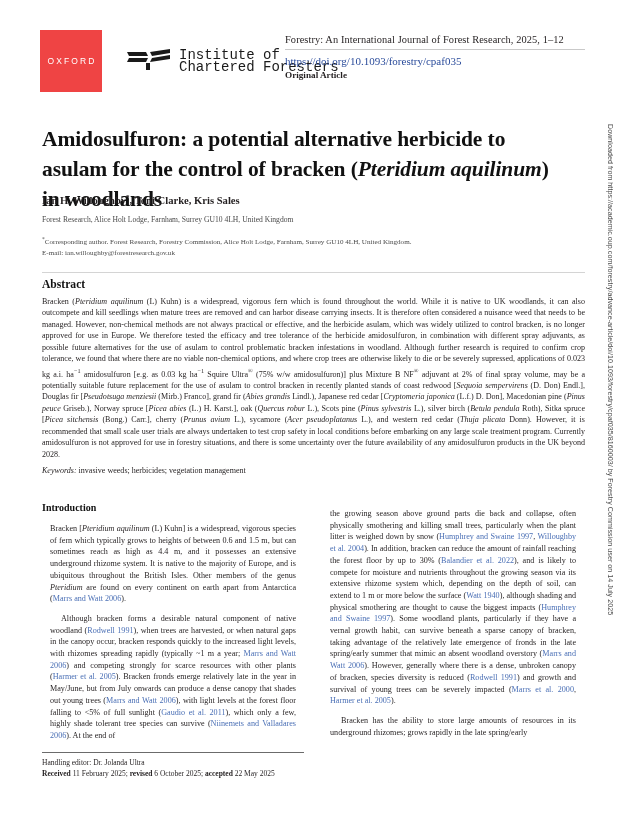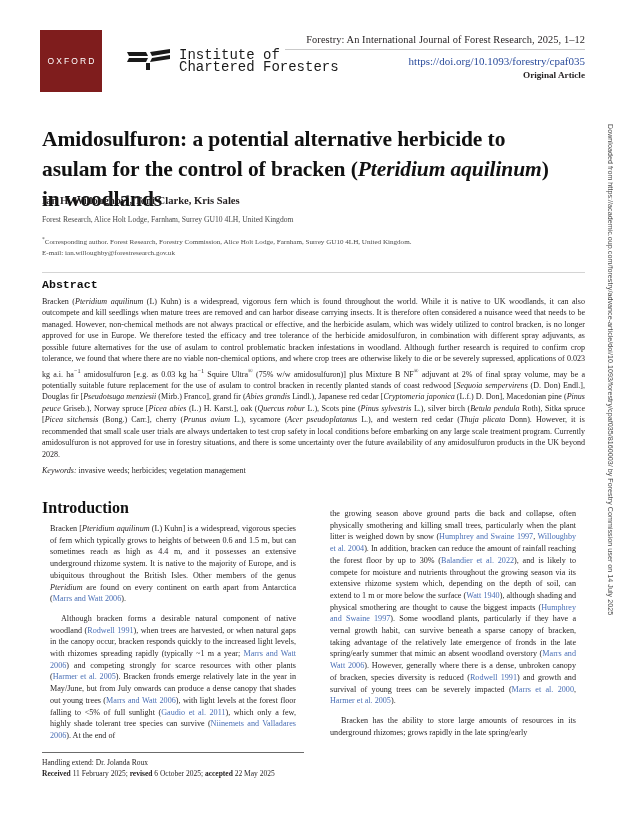--- a/index.html
+++ b/index.html
@@ -31,21 +31,21 @@
   }
   .logos {
     position: absolute;
     left: 0; top: 0;
     display: flex;
     align-items: center;
   }
   .oxford-logo {
     width: 62px;
     height: 62px;
-    background: #7f1d1d;
+    background: #ef4444;
     color: #ffffff;
     display: flex;
     align-items: center;
     justify-content: center;
     font-family: "Liberation Sans", sans-serif;
     font-size: 8.5px;
     letter-spacing: 2.1px;
     text-indent: 2.1px;
   }
   .icf {
@@ -61,21 +61,20 @@
   .icf-text {
     font-family: Liberation Mono, monospace;
     font-size: 14px;
     line-height: 12.4px;
     color: #1a1a1a;
   }
   .journal-block {
     position: absolute;
     right: 0; top: 4px;
     width: 300px;
-    text-align: right;
   }
   .journal-line {
     font-size: 10.4px;
     letter-spacing: .08px;
     color: #231f20;
     white-space: nowrap;
   }
   .journal-rule {
     margin: 4px 0 5px auto;
     width: 100%;
@@ -137,21 +136,20 @@
     width: 543px;
     height: 1px;
     background: #d4d4d4;
   }
   .abs-head {
     position: absolute;
     left: 42px; top: 278px;
     font-size: 11.6px;
     font-weight: bold;
     color: #111;
-    font-family: Liberation Mono, monospace;
   }
   .abstract {
     position: absolute;
     left: 42px; top: 296px;
     width: 543px;
     font-size: 8.05px;
     line-height: 11.45px;
     text-align: justify;
     color: #231f20;
   }
@@ -171,21 +169,21 @@
     top: 500px;
     width: 262px;
     font-size: 8.15px;
     line-height: 11.7px;
     text-align: justify;
     color: #231f20;
   }
   .col-left { left: 42px; }
   .col-right { left: 322px; }
   .sec-head {
-    font-size: 16px;
+    font-size: 10px;
     font-weight: bold;
     color: #111;
     margin: 0 0 7px 0;
     line-height: 15px;
   }
   .col p {
     margin: 8px;
     text-indent: 0;
   }
   .col p + p { text-indent: 11px; }
@@ -283,21 +281,21 @@
     <p><span>Although bracken forms a desirable natural component of native woodland (</span><span class="cit">Rodwell 1991</span><span>), when trees are harvested, or when natural gaps in the canopy occur, bracken responds quickly to the increased light levels, with rhizomes spreading rapidly (typically ~1 m a year; </span><span class="cit">Marrs and Watt 2006</span><span>) and competing strongly for scarce resources with other plants (</span><span class="cit">Harmer et al. 2005</span><span>). Bracken fronds emerge relatively late in the year in May/June, but from July onwards can produce a dense canopy that shades out young trees (</span><span class="cit">Marrs and Watt 2006</span><span>), with light levels at the forest floor falling to &lt;5% of full sunlight (</span><span class="cit">Gaudio et al. 2011</span><span>), which only a few, highly shade tolerant tree species can survive (</span><span class="cit">Niinemets and Valladares 2006</span><span>). At the end of</span></p>
   </div>
 
   <div class="col col-right">
     <p><span>the growing season above ground parts die back and collapse, often physically smothering and killing small trees, particularly when the plant litter is weighed down by snow (</span><span class="cit">Humphrey and Swaine 1997</span><span>, </span><span class="cit">Willoughby et al. 2004</span><span>). In addition, bracken can reduce the amount of rainfall reaching the forest floor by up to 30% (</span><span class="cit">Balandier et al. 2022</span><span>), and is likely to compete for moisture and nutrients throughout the growing season via its extensive rhizome system which, depending on the depth of soil, can extend to 1 m or more below the surface (</span><span class="cit">Watt 1940</span><span>), although shading and physical smothering are thought to cause the biggest impacts (</span><span class="cit">Humphrey and Swaine 1997</span><span>). Some woodland plants, particularly if they have a vernal growth habit, can survive beneath a sparse canopy of bracken, taking advantage of the relatively late emergence of fronds in the late spring/early summer that mimic an absent woodland overstory (</span><span class="cit">Marrs and Watt 2006</span><span>). However, generally where there is a dense, unbroken canopy of bracken, species diversity is reduced (</span><span class="cit">Rodwell 1991</span><span>) and growth and survival of young trees can be severely impacted (</span><span class="cit">Marrs et al. 2000</span><span>, </span><span class="cit">Harmer et al. 2005</span><span>).</span></p>
     <p>Bracken has the ability to store large amounts of resources in its underground rhizomes; grows rapidly in the late spring/early</p>
   </div>
 
   <div class="foot-rule"></div>
   <div class="footer">
-    <div>Handling extend: Dr. Jolanda Roux</div>
+    <div>Handling editor: Dr. Jolanda Ultra</div>
     <div><b>Received</b><span> 11 February 2025; </span><b>revised</b><span> 6 October 2025; </span><b>accepted</b><span> 22 May 2025</span></div>
   </div>
 
   <div class="sidebar">
     <span>Downloaded from https://academic.oup.com/forestry/advance-article/doi/10.1093/forestry/cpaf035/8160003/ by Forestry Commission user on 14 July 2025</span>
   </div>
 
 </div>
 
 </body></html>

